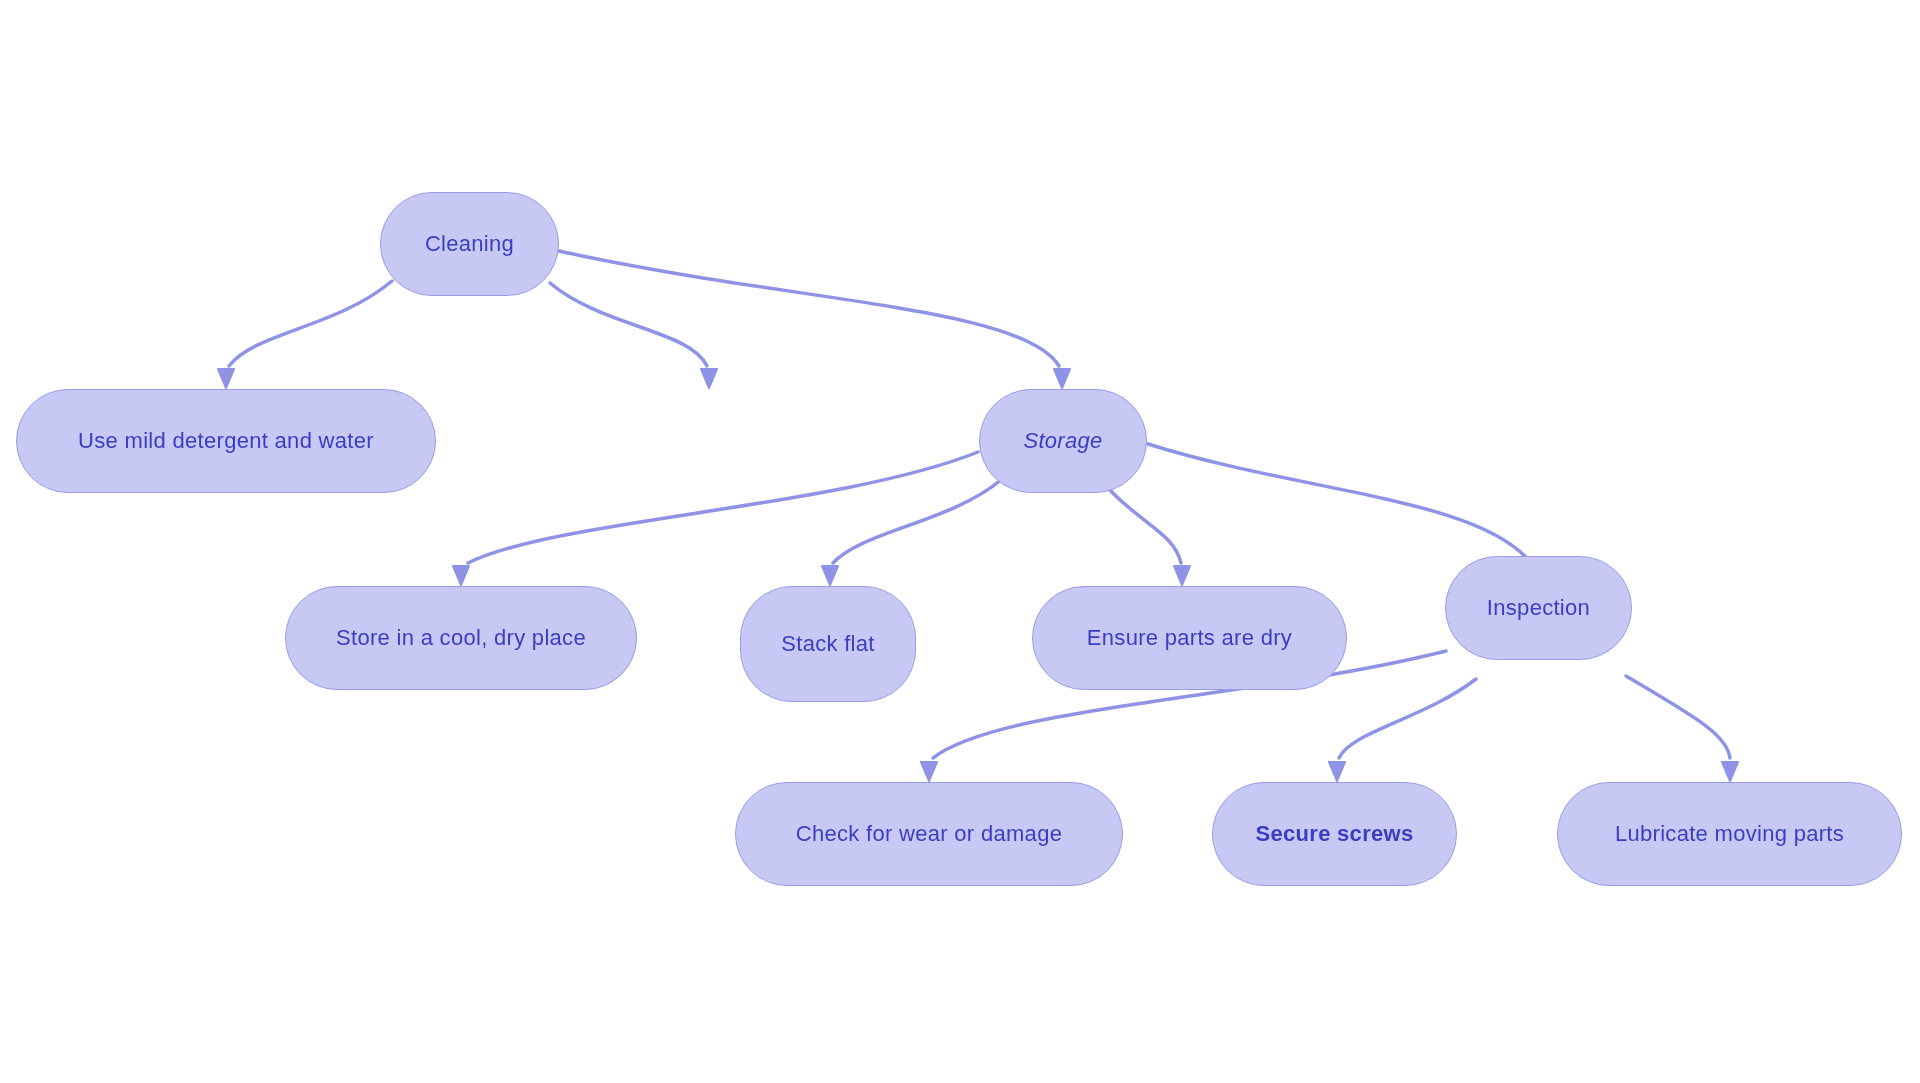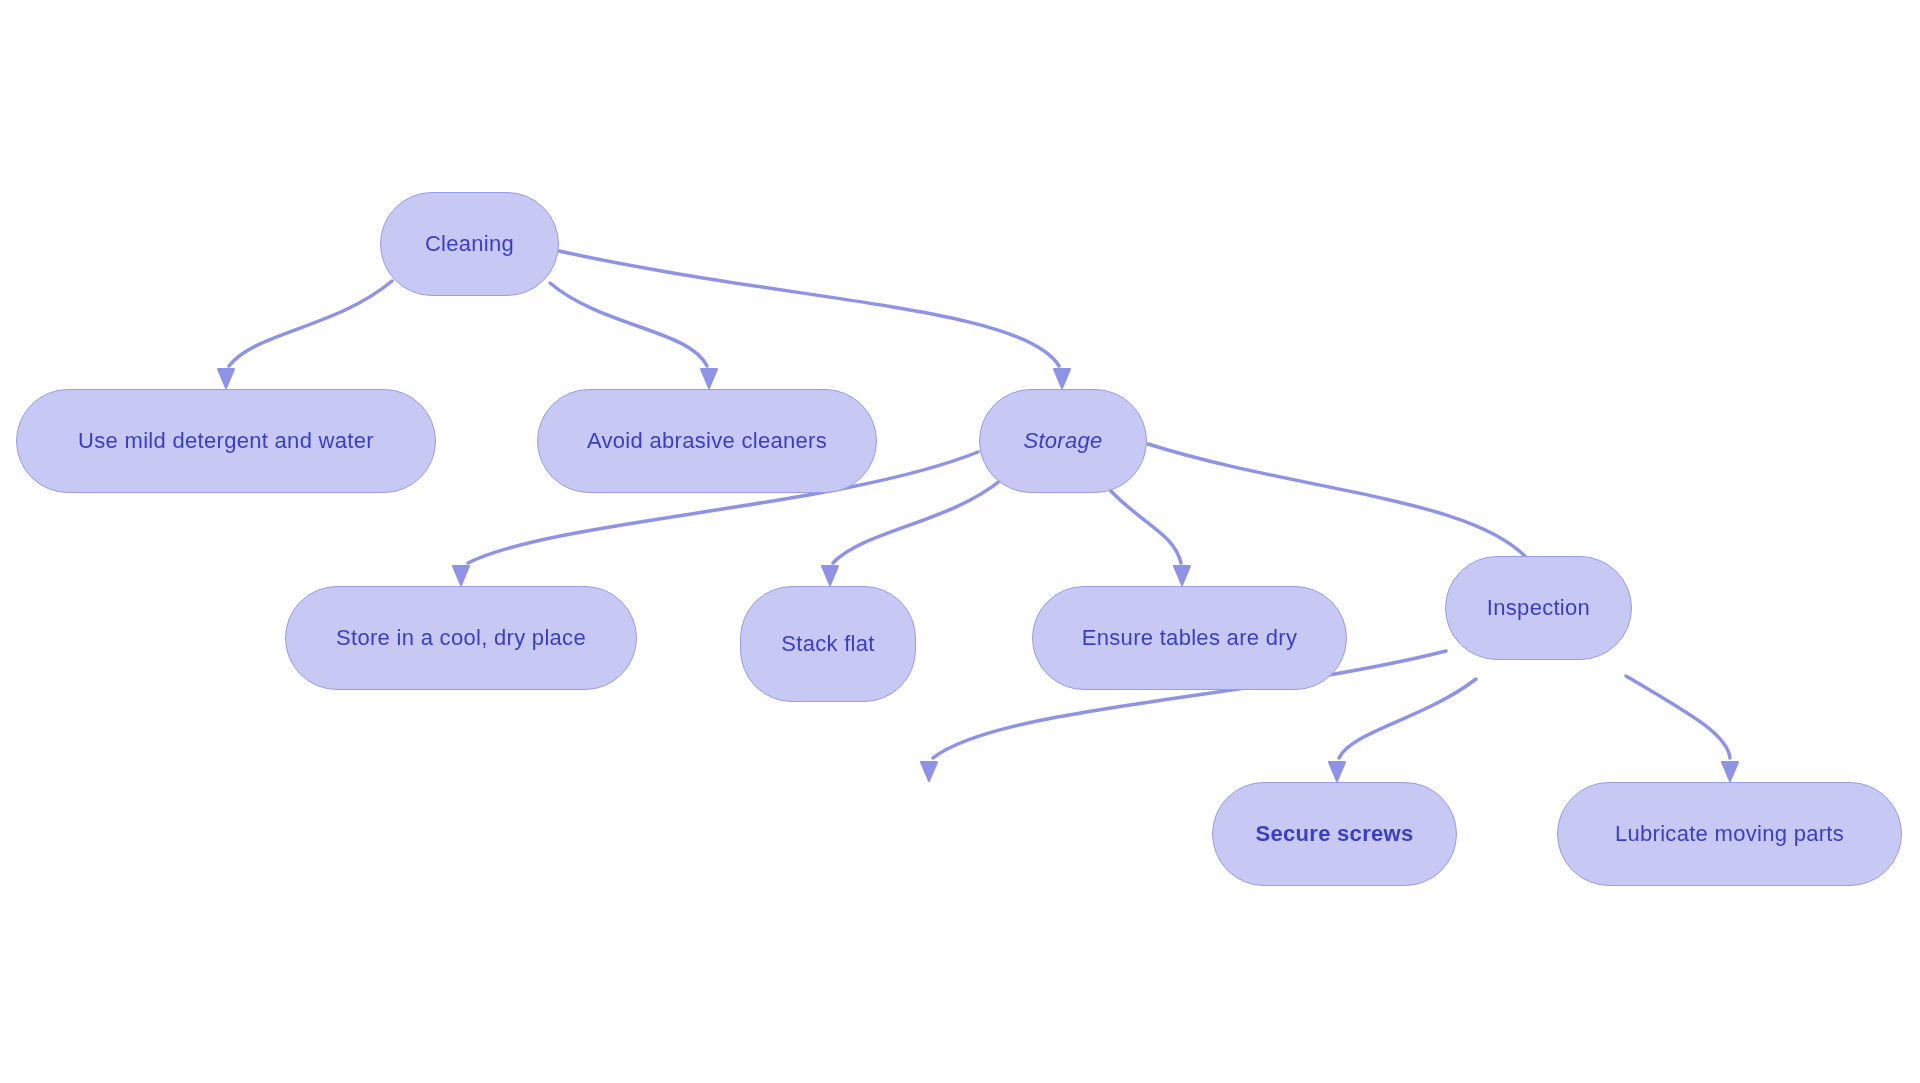--- a/index.html
+++ b/index.html
@@ -76,37 +76,37 @@
       <path d="M 1626 676 C 1690 714, 1727 734, 1730 758" fill="none" stroke="#8f93e6" stroke-width="3.5" stroke-linecap="round"></path>
       <polygon points="1722,762 1738,762 1730,781" fill="#8f93e6" stroke="#8f93e6" stroke-width="2" stroke-linejoin="round"></polygon>
     </svg>
   <div class="node-layer" id="node-layer">
       <div class="node" style="left: 380px; top: 192px; width: 179px; height: 104px; text-align: center;">
         <span>Cleaning</span>
       </div>
       <div class="node" style="left: 16px; top: 389px; width: 420px; height: 104px;">
         <span>Use mild detergent and water</span>
       </div>
-      <div class="node" style="left: 537px; top: 389px; width: 340px; height: 104px;">
-        <span>Avoid abrasive cleaners</span>
-      </div>
       <div class="node" style="left: 979px; top: 389px; width: 168px; height: 104px; font-style: italic;">
         <span>Storage</span>
       </div>
       <div class="node" style="left: 285px; top: 586px; width: 352px; height: 104px;">
         <span>Store in a cool, dry place</span>
       </div>
       <div class="node" style="left: 740px; top: 586px; width: 176px; height: 116px;">
         <span>Stack flat</span>
       </div>
       <div class="node" style="left: 1032px; top: 586px; width: 315px; height: 104px;">
-        <span>Ensure tables are dry</span>
+        <span>Ensure parts are dry</span>
       </div>
       <div class="node" style="left: 1445px; top: 556px; width: 187px; height: 104px;">
         <span>Inspection</span>
+      </div>
+      <div class="node" style="left: 735px; top: 782px; width: 388px; height: 104px;">
+        <span>Check for wear or damage</span>
       </div>
       <div class="node" style="left: 1212px; top: 782px; width: 245px; height: 104px; font-weight: bold;">
         <span>Secure screws</span>
       </div>
       <div class="node" style="left: 1557px; top: 782px; width: 345px; height: 104px;">
         <span>Lubricate moving parts</span>
       </div>
     </div>
 </div>
 

